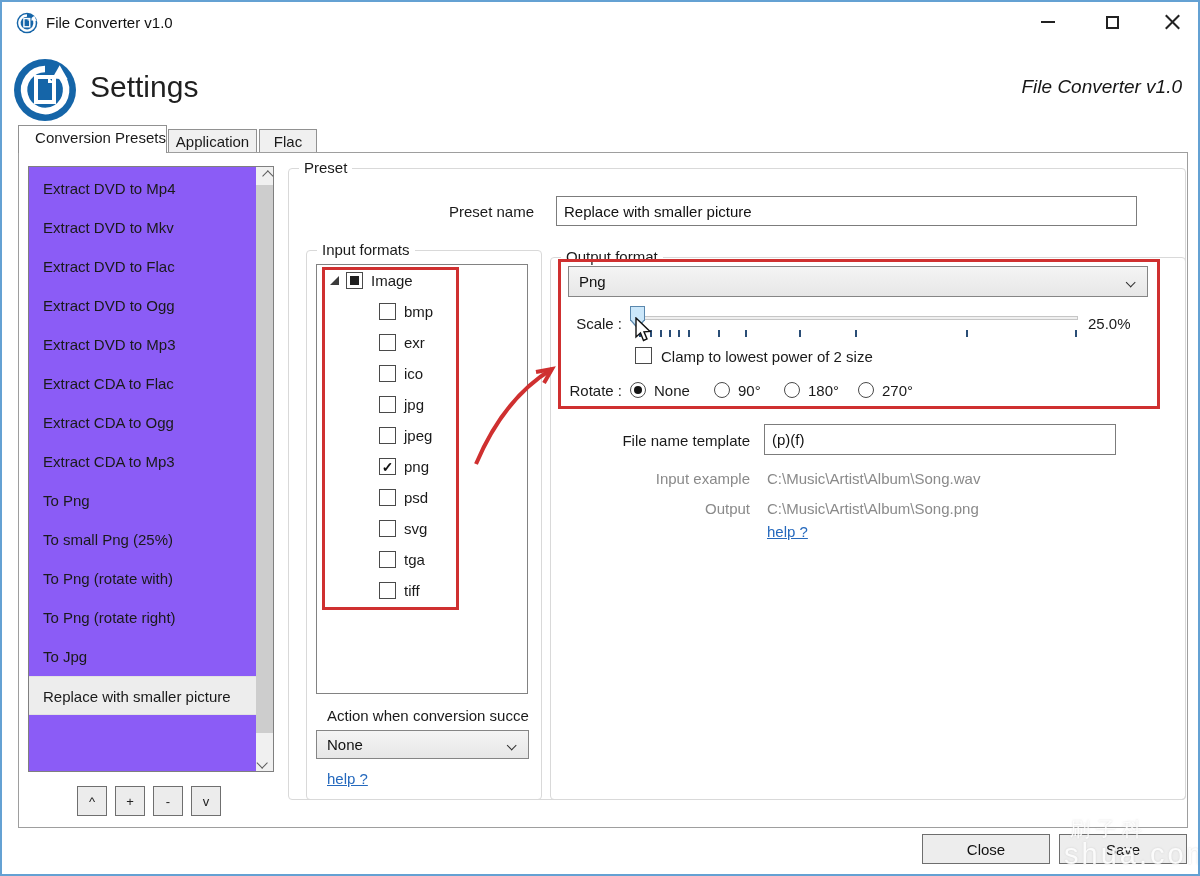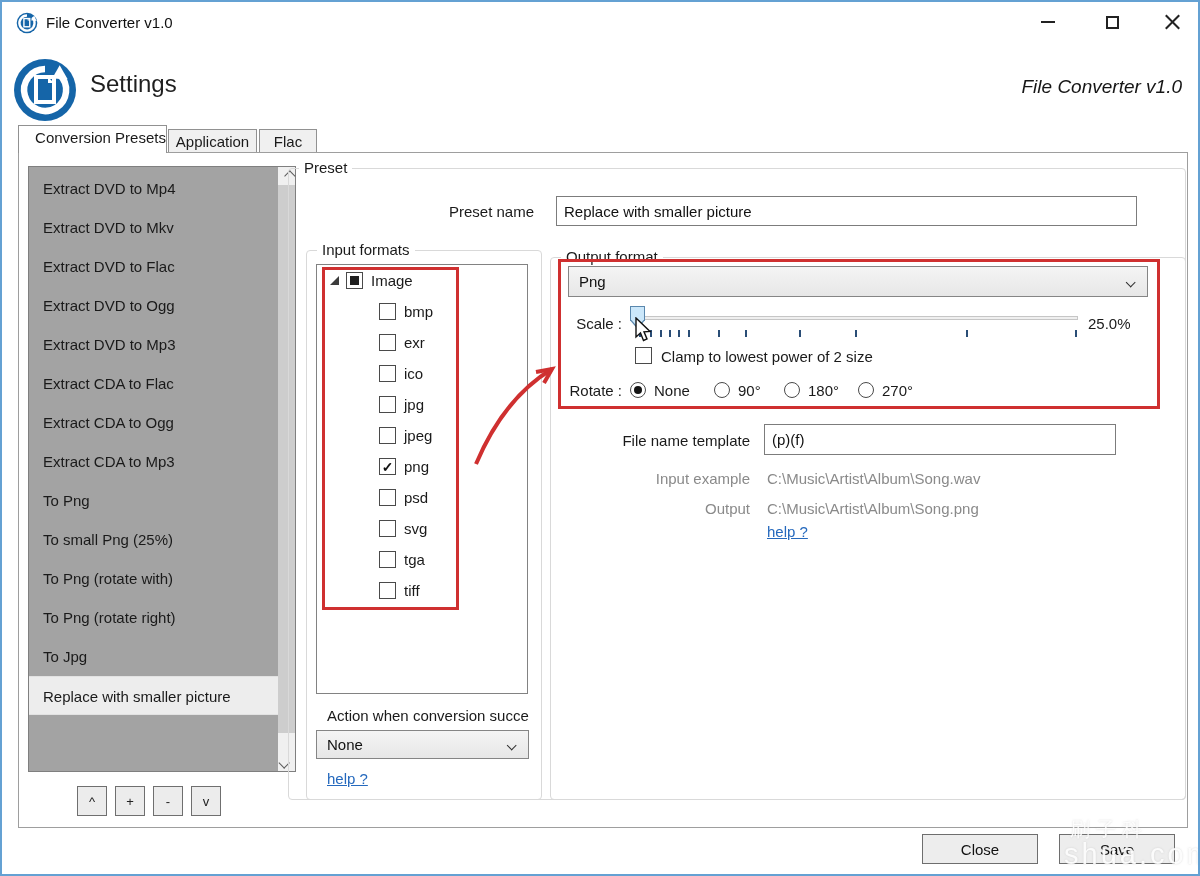--- a/index.html
+++ b/index.html
@@ -11,30 +11,30 @@
   .tb-title { position:absolute; left:44px; top:12px; font-size:15px; color:#101010; }
   .tb-btn { position:absolute; top:2px; width:56px; height:36px; display:flex; align-items:center; justify-content:center; }
   .glyph-min { width:14px; height:0; border-top:2px solid #222; }
   .glyph-max { width:13px; height:13px; border:2px solid #222; }
   .glyph-close { position:relative; width:15px; height:15px; }
   .glyph-close::before,.glyph-close::after { content:""; position:absolute; left:-2px; top:6px; width:19px; height:2px; background:#222; }
   .glyph-close::before { transform:rotate(45deg); }
   .glyph-close::after { transform:rotate(-45deg); }
 
   
-  .page-title { position:absolute; left:88px; top:68px; font-size:24px; color:#1f1f1f; }
+  .page-title { position:absolute; left:88px; top:68px; font-size:30px; color:#1f1f1f; }
   .brand { position:absolute; right:16px; top:74px; font-size:19px; font-style:italic; color:#161616; }
 
   
   .tab { position:absolute; font-size:15px; text-align:center; border:1px solid #919191; border-bottom:none; background:#f0f0f0; padding-top:3px; }
   .tab.active { background:#fff; z-index:3; }
   .tabpage { position:absolute; left:16px; top:150px; width:1170px; height:676px; border:1px solid #9e9e9e; background:#fff; }
 
   
-  .listbox { position:absolute; left:26px; top:164px; width:268px; height:606px; border:1px solid #7f7f7f; background:#a3a3a3; }
+  .listbox { position:absolute; left:26px; top:164px; width:246px; height:606px; border:1px solid #7f7f7f; background:#8b5cf6; }
   .lb-items { position:absolute; left:0; top:2px; right:17px; }
   .lb-item { height:39px; line-height:39px; padding-left:14px; font-size:15px; white-space:nowrap; }
   .lb-item.selected { background:#ededed; border-top:1px solid #e2e2e2; border-bottom:1px solid #e2e2e2; }
   .sb { position:absolute; right:0; top:0; width:17px; height:100%; background:#f0f0f0; }
   .sb-thumb { position:absolute; left:0; top:18px; width:17px; height:548px; background:#cdcdcd; }
   .sb-arrow { position:absolute; left:0; width:17px; height:17px; display:flex; align-items:center; justify-content:center; }
   .chev { width:8px; height:8px; border-left:1.6px solid #5c5c5c; border-bottom:1.6px solid #5c5c5c; }
   .chev.up { transform:rotate(135deg) translate(-2px,-2px); }
   .chev.down { transform:rotate(-45deg) translate(-2px,-2px); }
 
@@ -73,21 +73,21 @@
   .radio { position:absolute; width:16px; height:16px; border:1px solid #4a4a4a; border-radius:50%; background:#fff; display:flex; align-items:center; justify-content:center; }
   .radio.sel::after { content:""; width:8px; height:8px; border-radius:50%; background:#141414; }
 
   .link { position:absolute; font-size:15px; color:#2569bd; text-decoration:underline; white-space:nowrap; }
 
   
   .redrect { position:absolute; border:3px solid #cf3030; pointer-events:none; z-index:4; }
   .overlay { position:absolute; pointer-events:none; z-index:5; }
 
   
-  .btn { position:absolute; top:832px; width:116px; height:30px; background:#ededed; border:1px solid #6e6e6e; font-size:15px; display:flex; align-items:center; justify-content:center; color:#111; }
+  .btn { position:absolute; top:832px; width:128px; height:30px; background:#ededed; border:1px solid #6e6e6e; font-size:15px; display:flex; align-items:center; justify-content:center; color:#111; }
   .wm { position:absolute; pointer-events:none; z-index:6; color:rgba(255,255,255,0.9); text-shadow:0 0 2px rgba(170,170,170,0.45); }
   .wm-box { position:absolute; left:1030px; top:668px; width:120px; height:126px; background:rgba(255,255,255,0.75); border-radius:8px; pointer-events:none; z-index:2; }
 </style>
 </head>
 <body>
 
 <div class="win">
 
   <div class="titlebar">
     <svg width="22" height="22" style="position:absolute;left:14px;top:10px;" viewBox="0 0 64 64">

